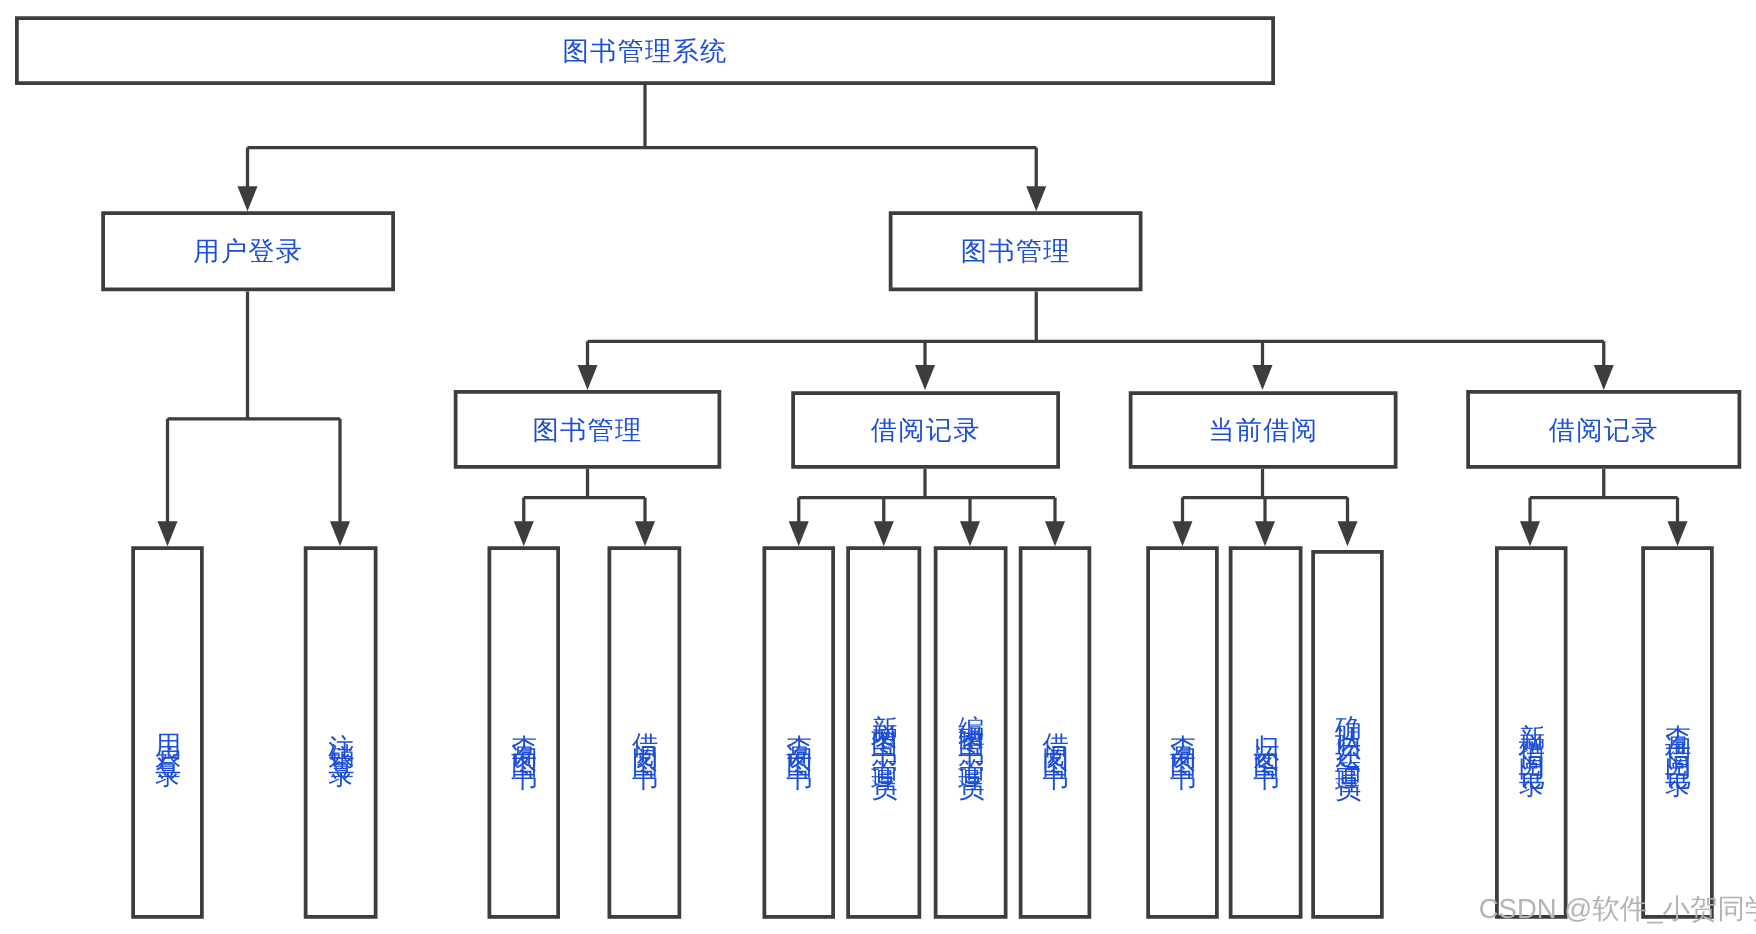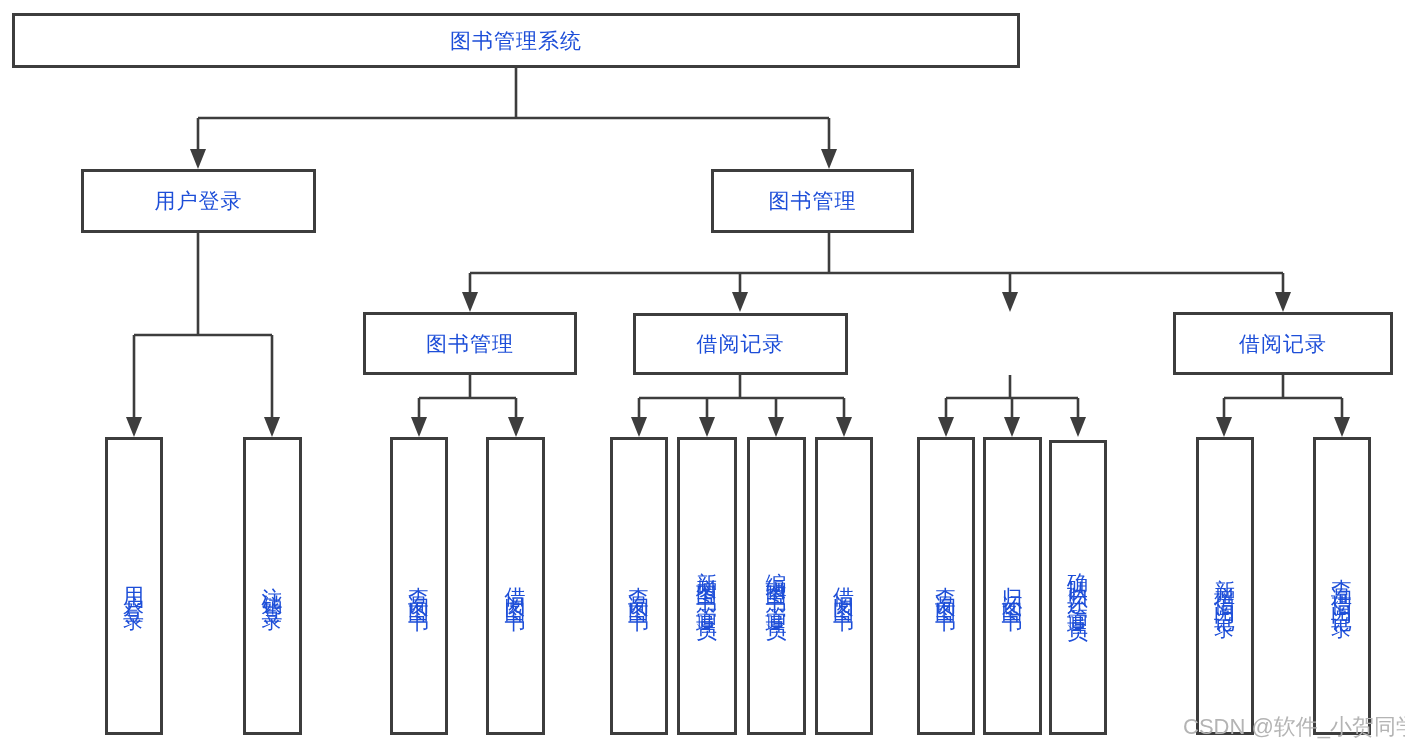--- a/index.html
+++ b/index.html
@@ -140,20 +140,23 @@
   <div class="node" style="left:711px; top:169px; width:203px; height:64px">
     <span>图书管理</span>
   </div>
 
   <div class="node" style="left:363px; top:312px; width:214px; height:63px">
     <span>图书管理</span>
   </div>
   <div class="node" style="left:633px; top:313px; width:215px; height:62px">
     <span>借阅记录</span>
   </div>
+  <div class="node" style="left:903px; top:313px; width:215px; height:62px">
+    <span>当前借阅</span>
+  </div>
   <div class="node" style="left:1173px; top:312px; width:220px; height:63px">
     <span>借阅记录</span>
   </div>
 
   <div class="node leaf" style="left:105px; top:437px; width:58px; height:298px">
     <span>用户登录</span>
   </div>
   <div class="node leaf" style="left:243px; top:437px; width:59px; height:298px">
     <span>注销登录</span>
   </div>

